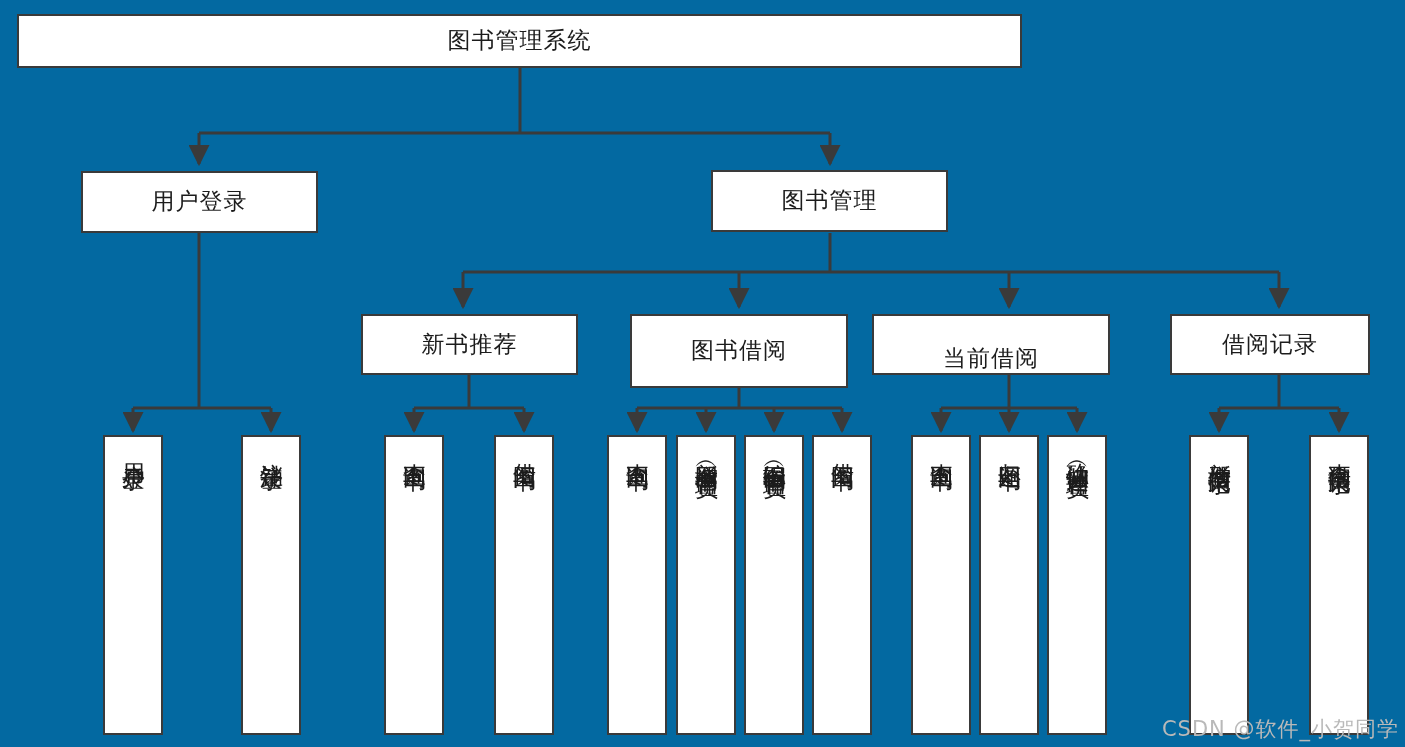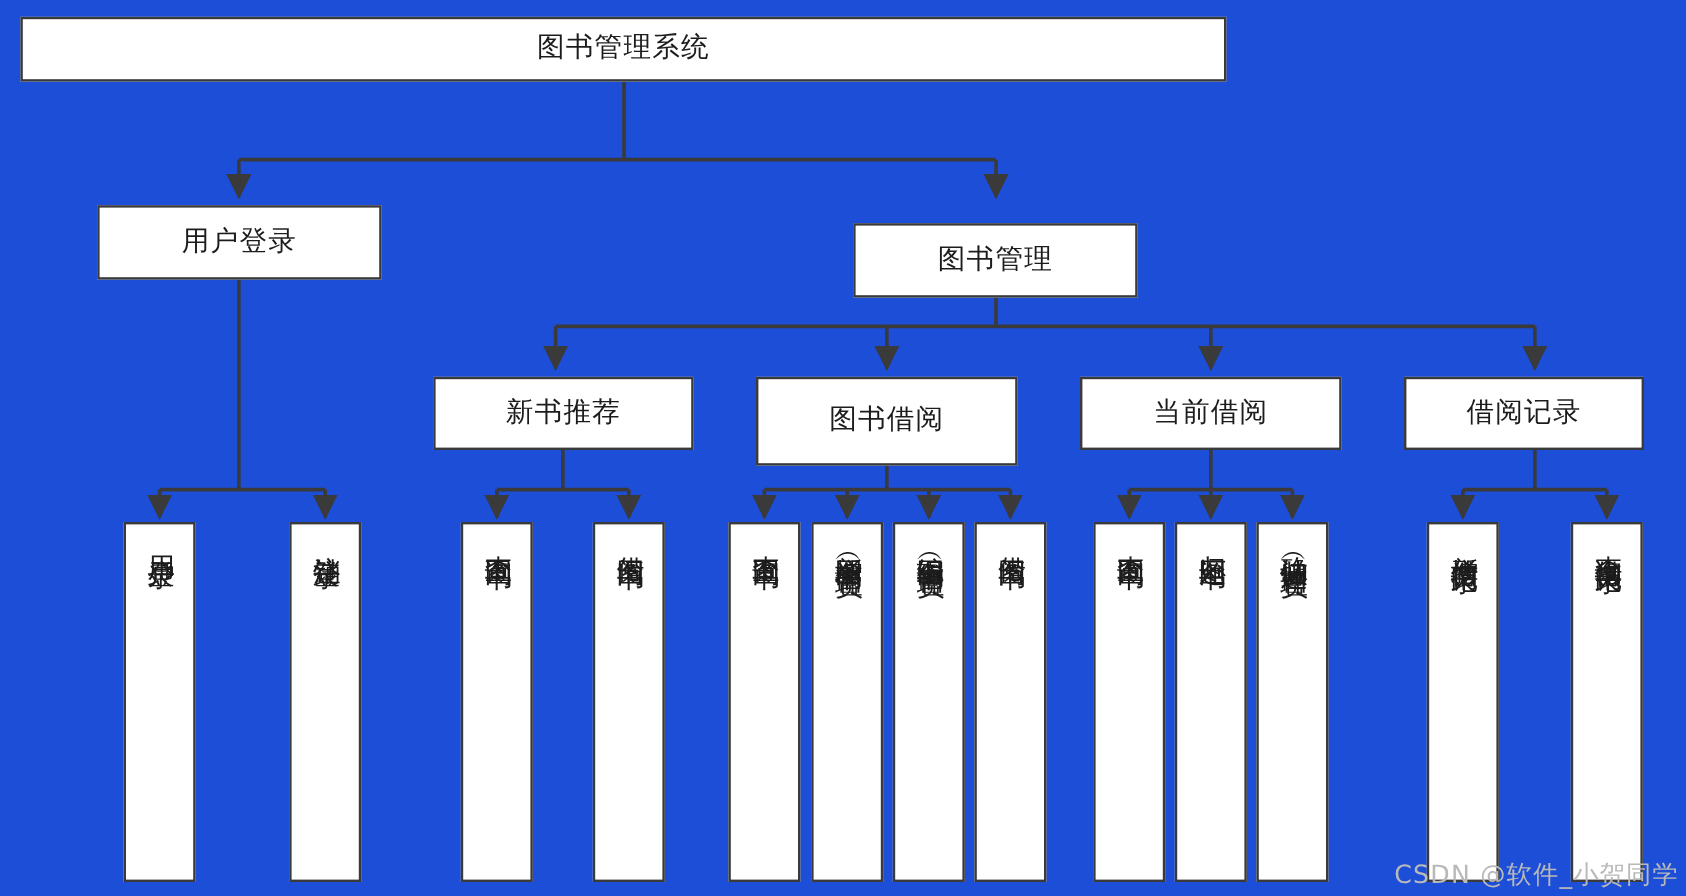--- a/index.html
+++ b/index.html
@@ -8,21 +8,21 @@
     padding: 0;
     background: #ffffff;
   }
   body {
     font-family: "DejaVu Sans", "Liberation Sans", sans-serif;
   }
   #canvas {
     position: relative;
     width: 1405px;
     height: 747px;
-    background: #1d4ed8;
+    background: #0369a1;
     overflow: hidden;
   }
   #edges {
     position: absolute;
     left: 0;
     top: 0;
     width: 1405px;
     height: 747px;
     pointer-events: none;
   }
@@ -124,31 +124,31 @@
     </g>
   </svg>
 
   <div class="node root horiz" style="left:17px; top:14px; width:1005px; height:54px;">
     <span>图书管理系统</span>
   </div>
 
   <div class="node horiz" style="left:81px; top:171px; width:237px; height:62px;">
     <span>用户登录</span>
   </div>
-  <div class="node horiz" style="left:711px; top:186px; width:237px; height:62px;">
+  <div class="node horiz" style="left:711px; top:170px; width:237px; height:62px;">
     <span>图书管理</span>
   </div>
 
   <div class="node horiz" style="left:361px; top:314px; width:217px; height:61px;">
     <span>新书推荐</span>
   </div>
   <div class="node horiz" style="left:630px; top:314px; width:218px; height:74px;">
     <span>图书借阅</span>
   </div>
-  <div class="node horiz" style="left:900px; top:314px; width:218px; height:61px;">
+  <div class="node horiz" style="left:872px; top:314px; width:238px; height:61px;align-items:flex-end;">
     <span>当前借阅</span>
   </div>
   <div class="node horiz" style="left:1170px; top:314px; width:200px; height:61px;">
     <span>借阅记录</span>
   </div>
 
   <div class="node leaf" style="left:103px; top:435px; width:60px; height:300px;">
     <span class="vtext">用户登录</span>
   </div>
   <div class="node leaf" style="left:241px; top:435px; width:60px; height:300px;">

